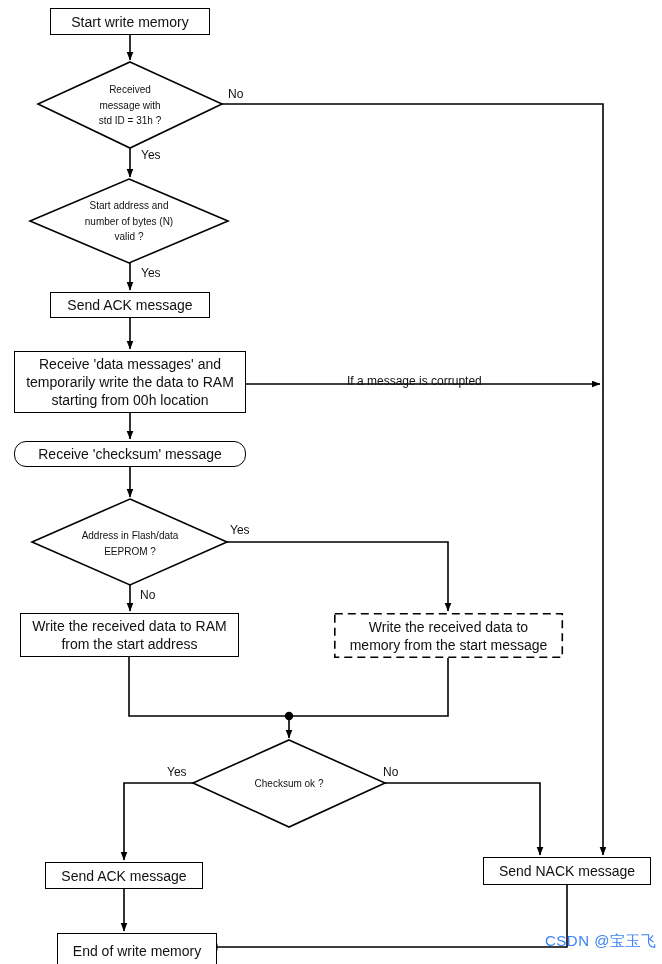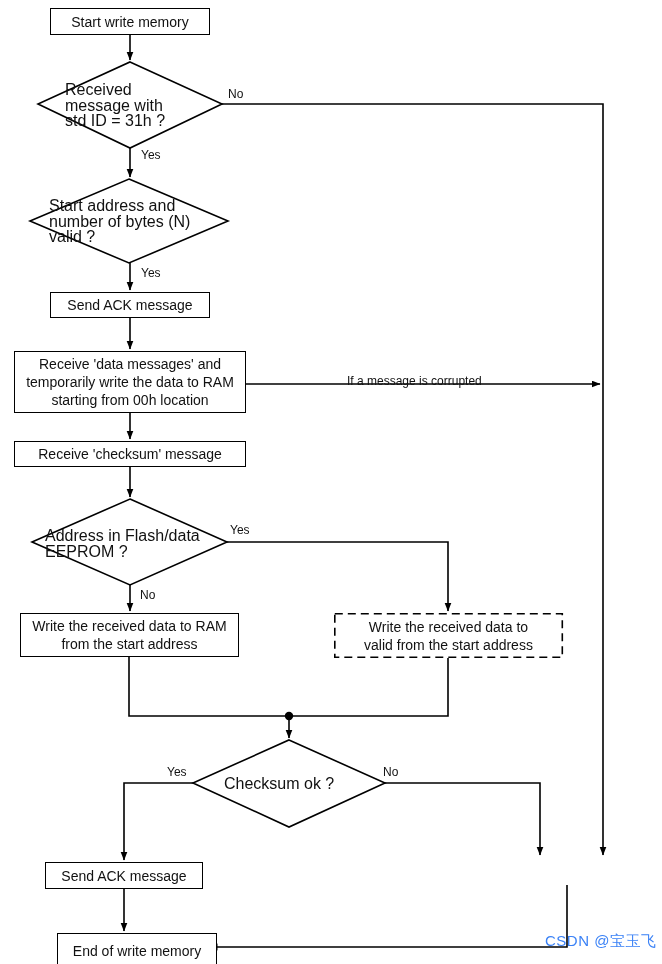--- a/index.html
+++ b/index.html
@@ -25,21 +25,22 @@
     text-align: center;
     font-size: 14px;
     line-height: 18px;
     white-space: pre-line;
     z-index: 2;
   }
   .box.no-border { border: none; background: transparent; }
   .dlabel {
     position: absolute;
     transform: translate(-50%, -50%);
-    font-size: 16px;
+    text-align: center;
+    font-size: 10px;
     line-height: 15.5px;
     white-space: pre-line;
     z-index: 2;
   }
   .elabel {
     position: absolute;
     font-size: 12px;
     line-height: 16px;
     z-index: 2;
     white-space: pre;
@@ -96,30 +97,31 @@
   </svg>
 
   <div class="box" style="left:50px; top:8px; width:160px; height:27px;">Start write memory</div>
 
   <div class="box" style="left:50px; top:292px; width:160px; height:26px;">Send ACK message</div>
 
   <div class="box" style="left:14px; top:351px; width:232px; height:62px;">Receive 'data messages' and
 temporarily write the data to RAM
 starting from 00h location</div>
 
-  <div class="box" style="left:14px; top:441px; width:232px; height:26px;">Receive 'checksum' message</div>
+  <div class="box" style="left:14px; top:441px; width:232px; height:26px;border-radius:12px;">Receive 'checksum' message</div>
 
   <div class="box" style="left:20px; top:613px; width:219px; height:44px;">Write the received data to RAM
 from the start address</div>
 
   <div class="box no-border" style="left:334px; top:613px; width:229px; height:45px;">Write the received data to
-valid from the start address</div>
+memory from the start message</div>
 
   <div class="box" style="left:45px; top:862px; width:158px; height:27px;">Send ACK message</div>
 
+  <div class="box" style="left:483px; top:857px; width:168px; height:28px;">Send NACK message</div>
 
   <div class="box" style="left:57px; top:933px; width:160px; height:35px;">End of write memory</div>
 
   <div class="dlabel" style="left:130px; top:105px; width:130px;">Received
 message with
 std ID = 31h ?</div>
   <div class="dlabel" style="left:129px; top:221px; width:160px;">Start address and
 number of bytes (N)
 valid ?</div>
   <div class="dlabel" style="left:130px; top:543px; width:170px;">Address in Flash/data

